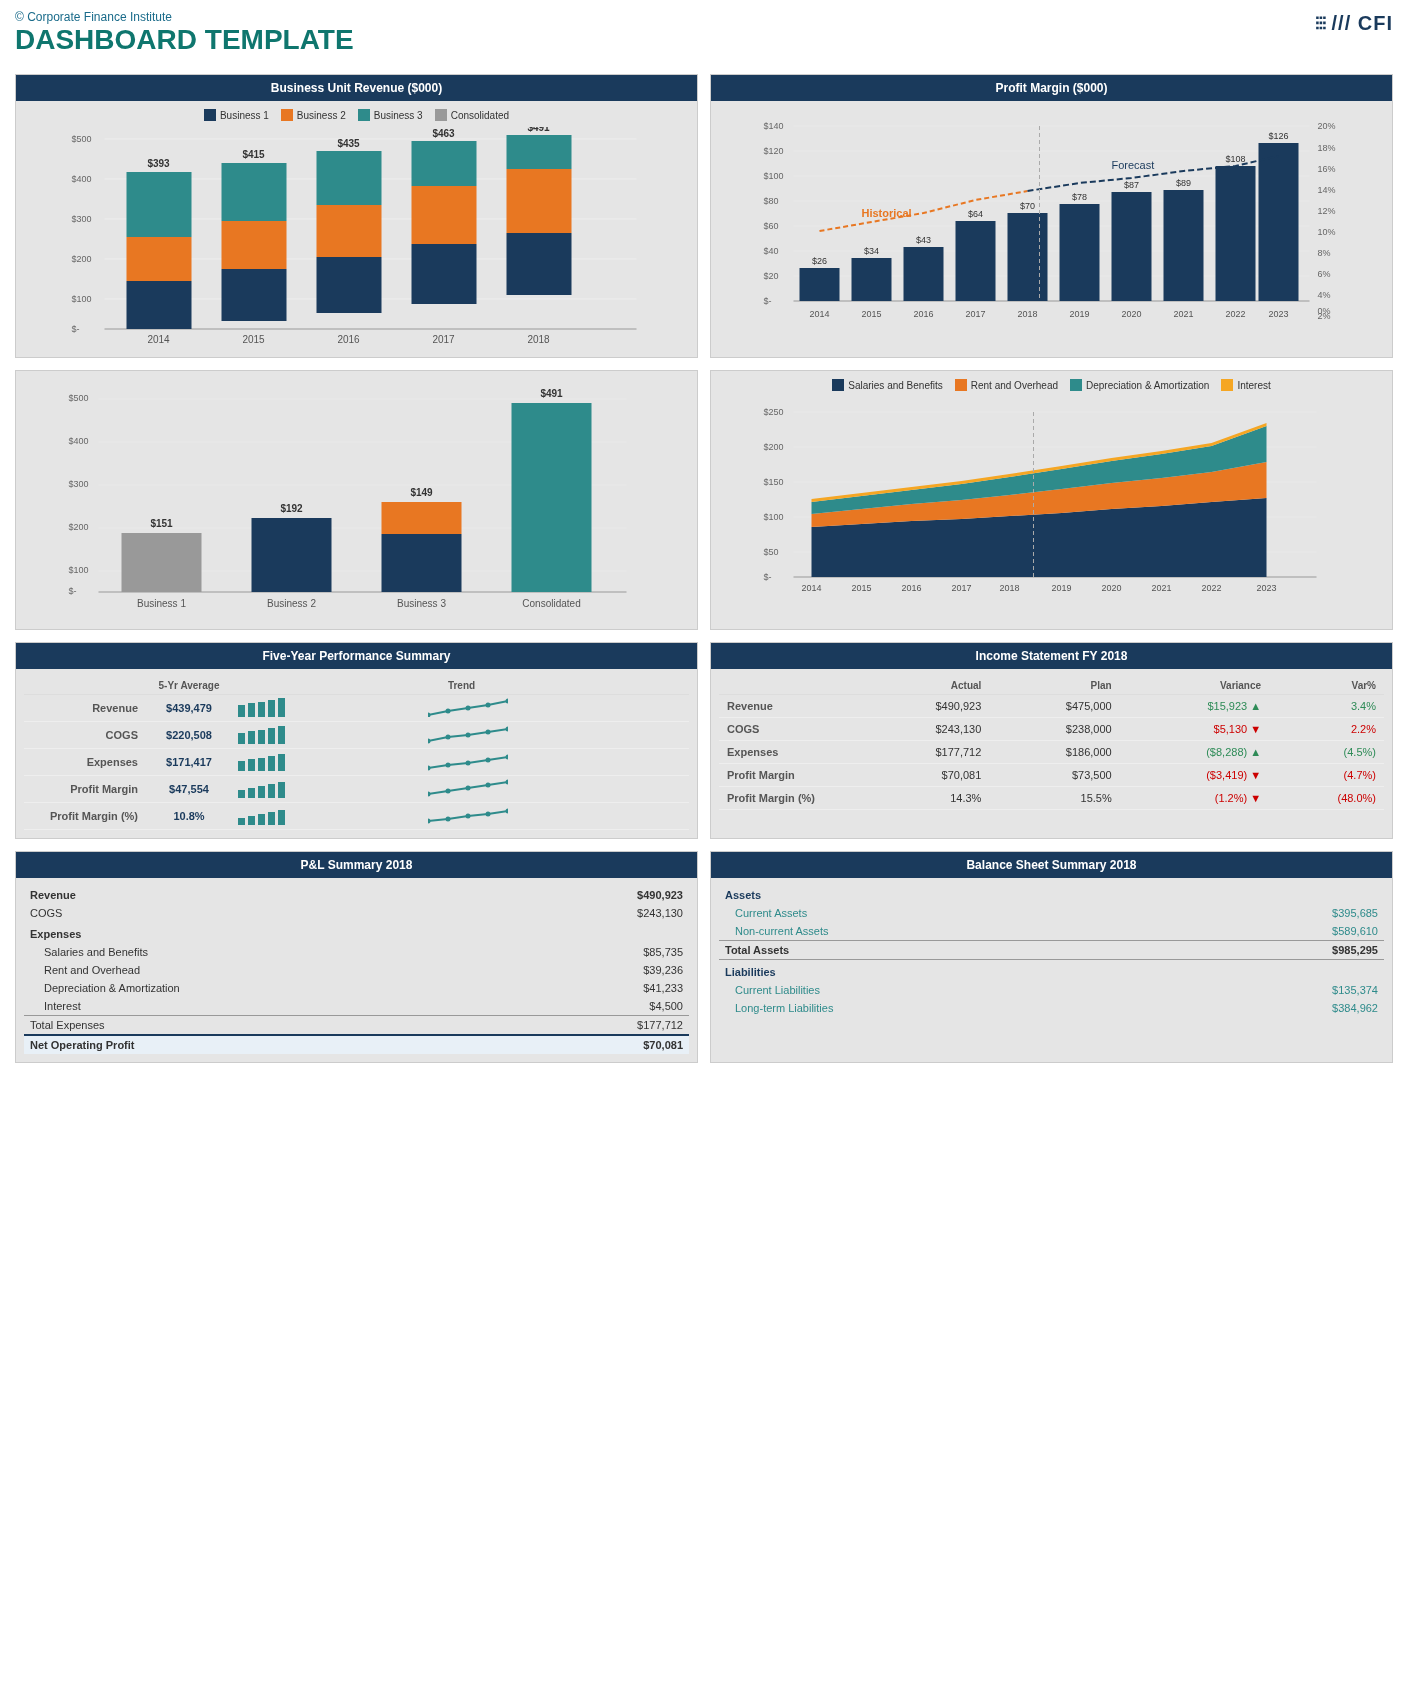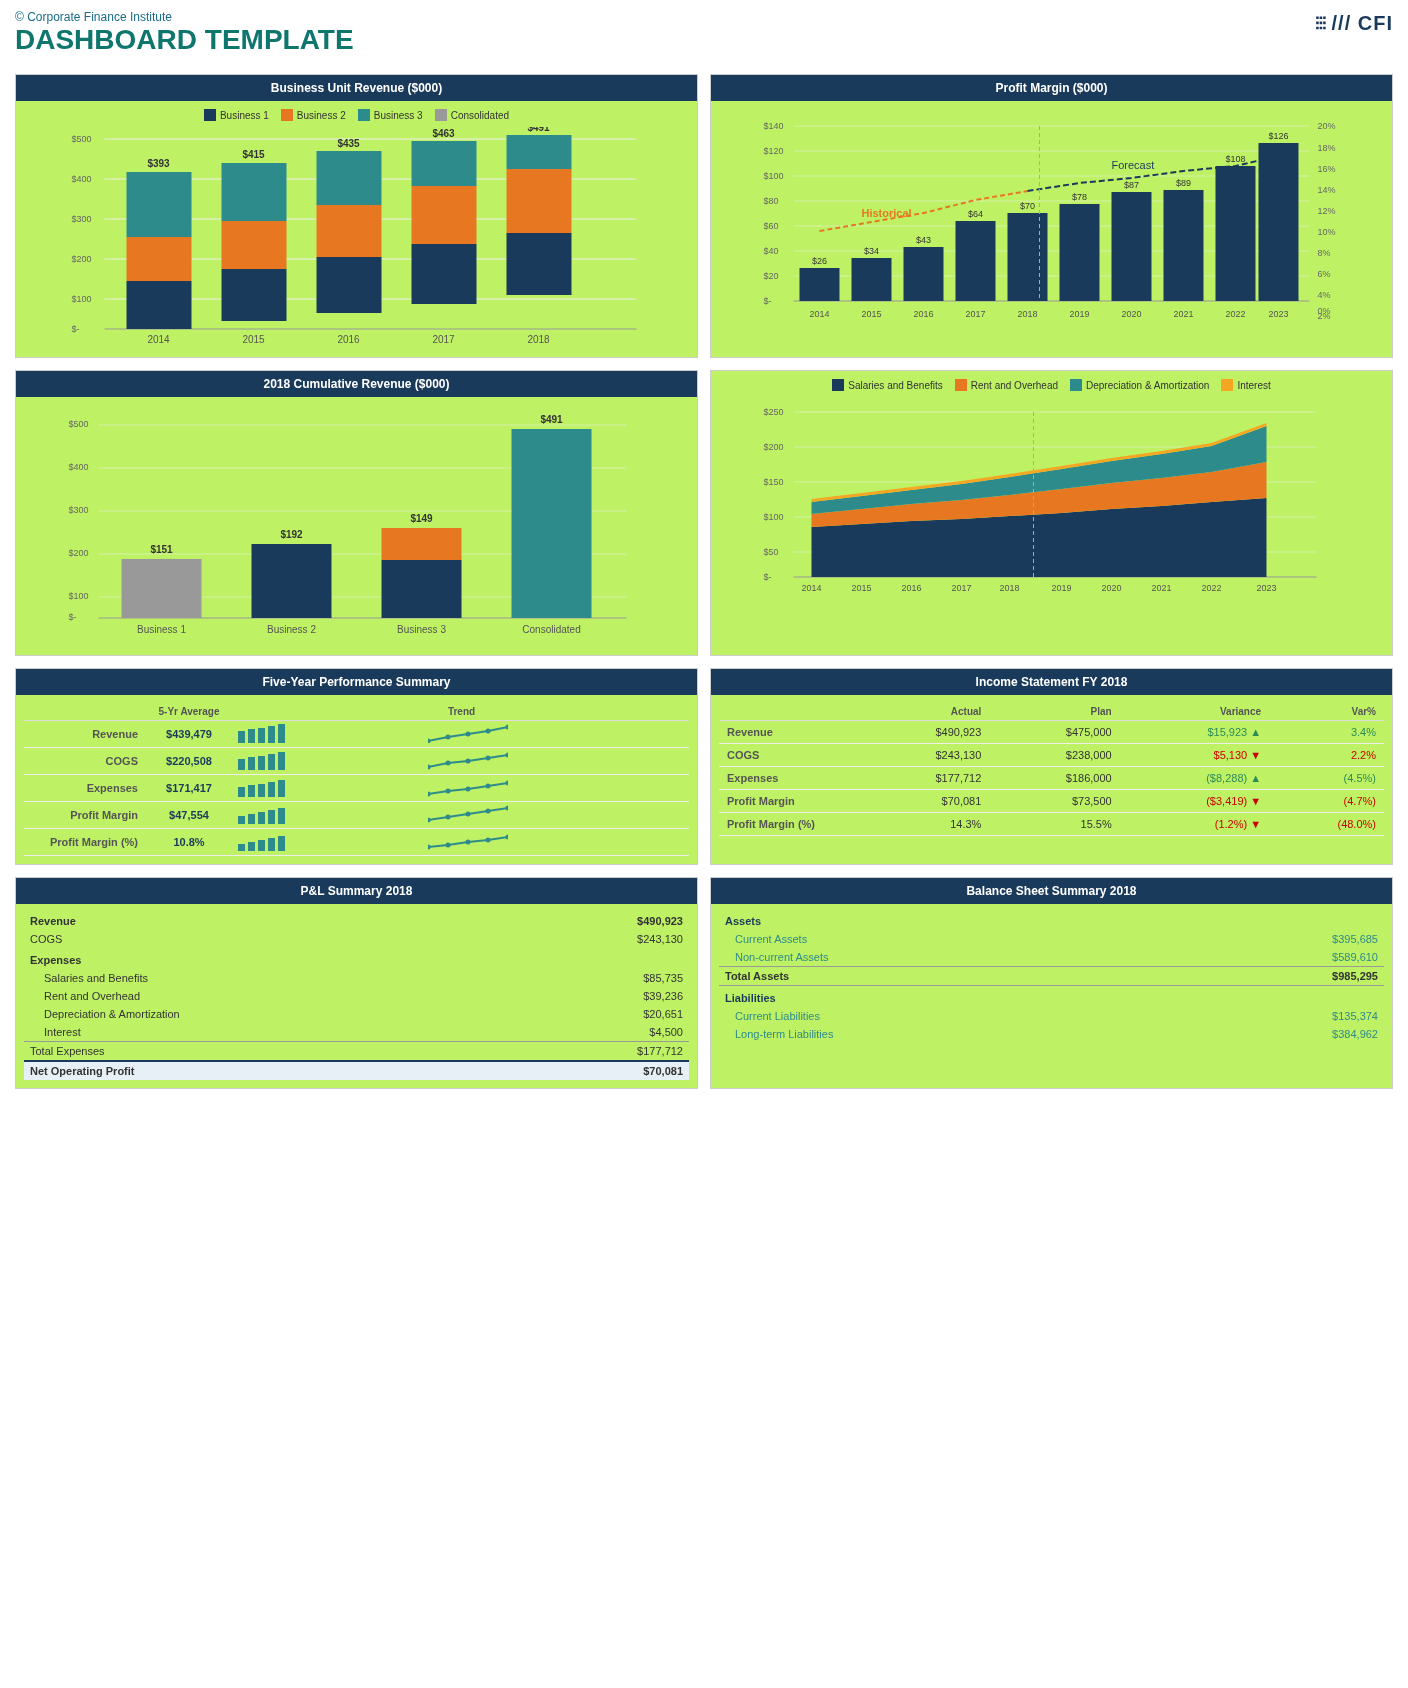--- a/index.html
+++ b/index.html
@@ -32,21 +32,21 @@
       color: #0f766e;
       margin-bottom: 12px;
     }
     .dashboard-grid {
       display: grid;
       grid-template-columns: 1fr 1fr;
       gap: 12px;
     }
     .card {
       border: 1px solid #ccc;
-      background: #bef264;
+      background: #e5e5e5;
     }
     .card-header {
       background: #1a3a5c;
       color: #fff;
       text-align: center;
       padding: 6px 8px;
       font-weight: bold;
       font-size: 12px;
     }
     .card-body {
@@ -330,21 +330,20 @@
 
         <text x="100" y="108" font-size="11" fill="#e87722" font-weight="bold">Historical</text>
         <text x="350" y="60" font-size="11" fill="#1a3a5c">Forecast</text>
 
         <line x1="278" y1="17" x2="278" y2="192" stroke="#aaa" stroke-width="1" stroke-dasharray="4,3"></line>
       </svg>
     </div>
   </div>
 
   <div class="card">
-    <div class="card-header">2018 Cumulative Revenue ($000)</div>
     <div class="card-body">
       <svg width="100%" height="240" viewBox="0 0 580 240">
 
         <text x="2" y="22" font-size="9" fill="#666">$500</text>
         <text x="2" y="65" font-size="9" fill="#666">$400</text>
         <text x="2" y="108" font-size="9" fill="#666">$300</text>
         <text x="2" y="151" font-size="9" fill="#666">$200</text>
         <text x="2" y="194" font-size="9" fill="#666">$100</text>
         <text x="2" y="215" font-size="9" fill="#666">$-</text>
 
@@ -668,21 +667,21 @@
           <tr>
             <td class="indent">Salaries and Benefits</td>
             <td style="text-align:right;">$85,735</td>
           </tr>
           <tr>
             <td class="indent">Rent and Overhead</td>
             <td style="text-align:right;">$39,236</td>
           </tr>
           <tr>
             <td class="indent">Depreciation &amp; Amortization</td>
-            <td style="text-align:right;">$20,651</td>
+            <td style="text-align:right;">$41,233</td>
           </tr>
           <tr>
             <td class="indent">Interest</td>
             <td style="text-align:right;">$4,500</td>
           </tr>
           <tr style="border-top:1px solid #999;">
             <td>Total Expenses</td>
             <td style="text-align:right;">$177,712</td>
           </tr>
           <tr style="background:#e8f0f7; border-top:2px solid #1a3a5c;">

